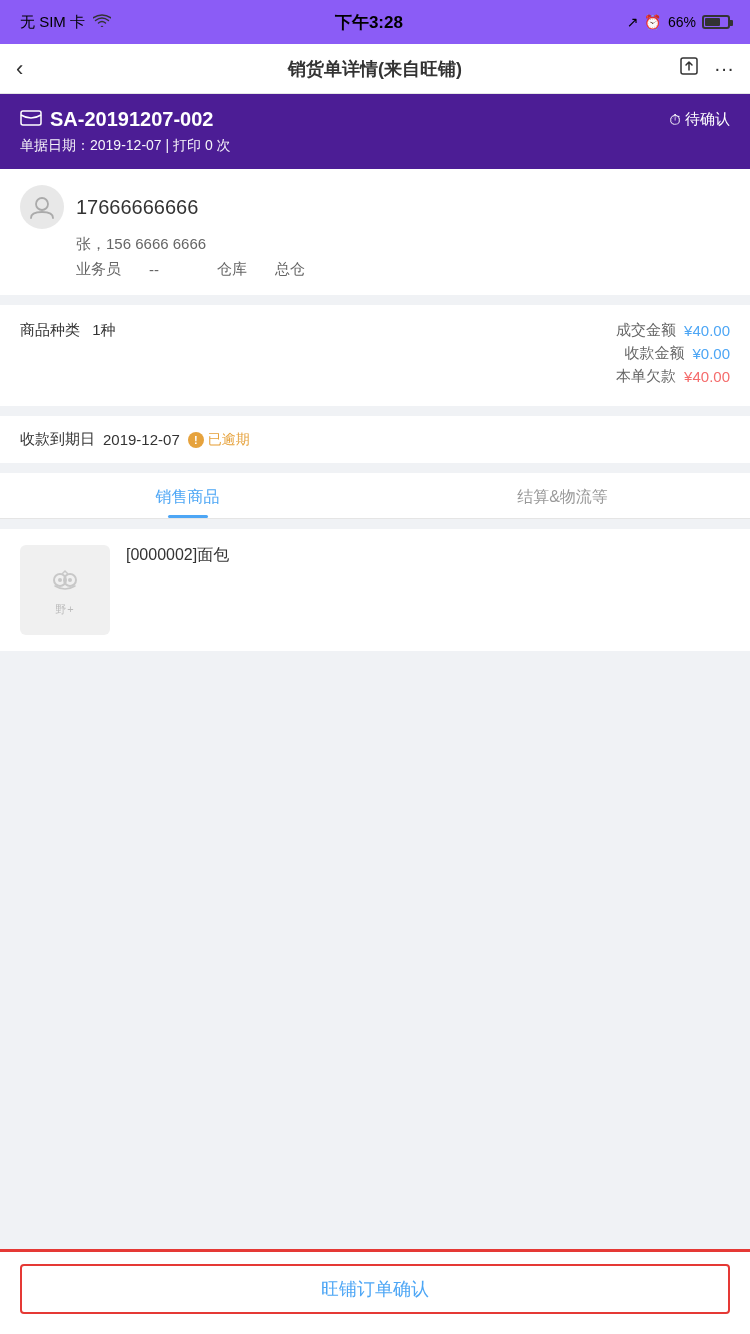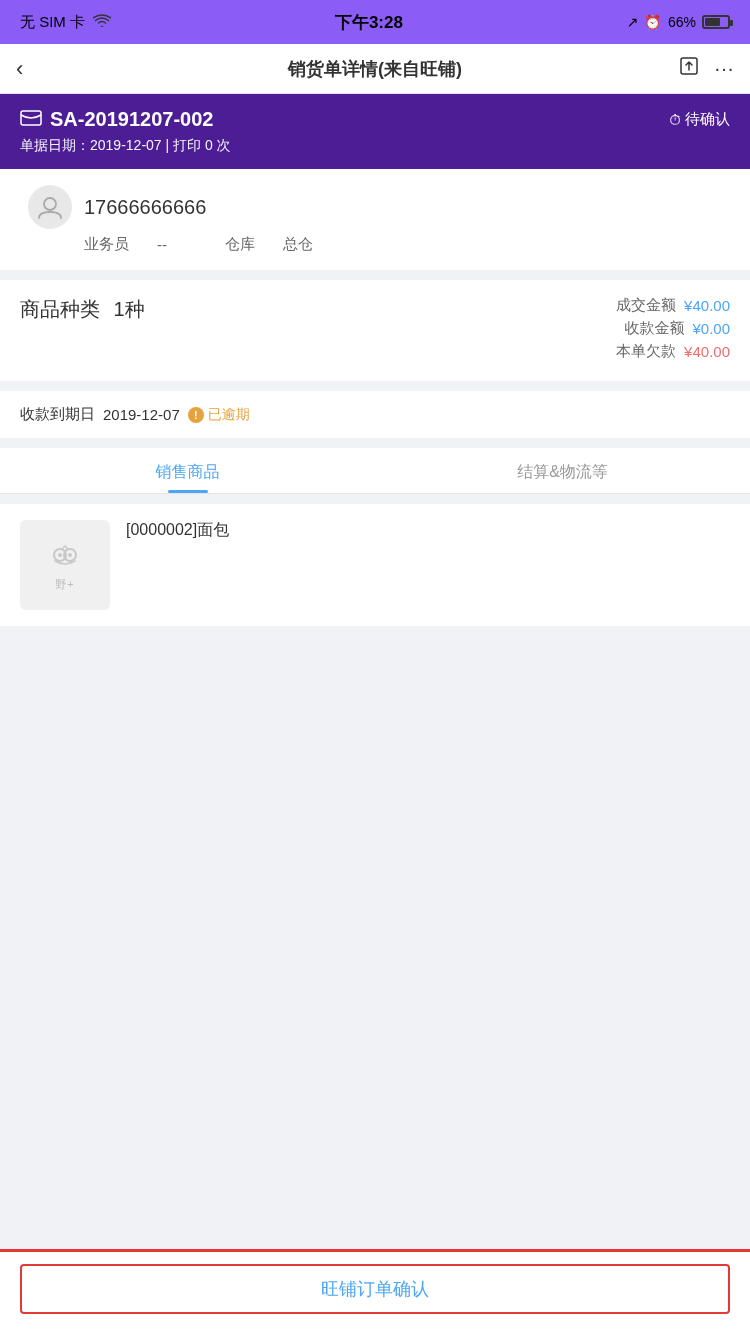--- a/index.html
+++ b/index.html
@@ -84,21 +84,21 @@
 
     
     .card {
       background: #fff;
       margin-bottom: 10px;
     }
 
     
     .customer-section {
       background: #fff;
-      padding: 16px 28px;
+      padding: 16px 20px;
       display: flex;
       flex-direction: column;
       gap: 6px;
       margin-bottom: 10px;
     }
     .customer-top {
       display: flex; align-items: center; gap: 12px;
     }
     .avatar {
       width: 44px; height: 44px; border-radius: 50%;
@@ -116,21 +116,21 @@
 
     
     .summary-section {
       background: #fff;
       padding: 16px 20px;
       display: flex;
       align-items: flex-start;
       margin-bottom: 10px;
     }
     .summary-left { flex: 1; }
-    .summary-item { font-size: 20px; color: #666; margin-bottom: 4px; }
+    .summary-item { font-size: 15px; color: #666; margin-bottom: 4px; }
     .summary-item span { color: #333; }
     .summary-right { flex: 1; text-align: right; }
     .summary-row {
       display: flex; justify-content: flex-end;
       align-items: center; gap: 8px; margin-bottom: 4px;
       font-size: 15px;
     }
     .summary-label { color: #666; }
     .amount-blue { color: #4da6f5; font-weight: 500; }
     .amount-red { color: #f56c6c; font-weight: 500; }
@@ -294,20 +294,21 @@
 <div class="customer-section card">
   <div class="customer-top">
     <div class="avatar">
       <svg width="26" height="26" viewBox="0 0 26 26" fill="none">
         <circle cx="13" cy="10" r="6" stroke="#aaa" stroke-width="1.8" fill="none"></circle>
         <path d="M2 24 Q2 18 13 18 Q24 18 24 24" stroke="#aaa" stroke-width="1.8" fill="none" stroke-linecap="round"></path>
       </svg>
     </div>
     <span class="customer-name">17666666666</span>
   </div>
+  <div class="customer-sub">张，156 6666 6666</div>
   <div class="customer-row">
     <span>业务员</span>
     <span>--</span>
     <span style="margin-left:30px">仓库</span>
     <span>总仓</span>
   </div>
 </div>
 
 <div class="summary-section card">
   <div class="summary-left">

